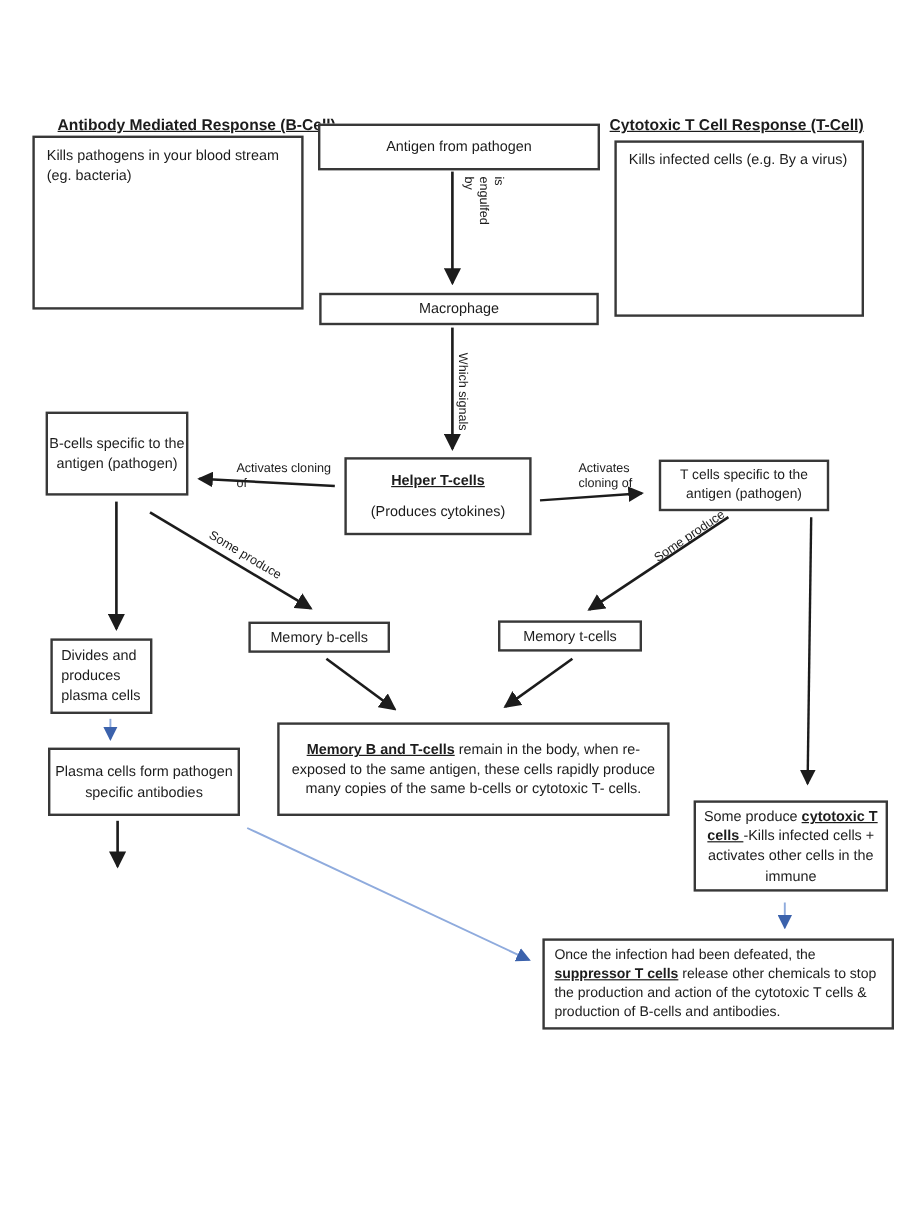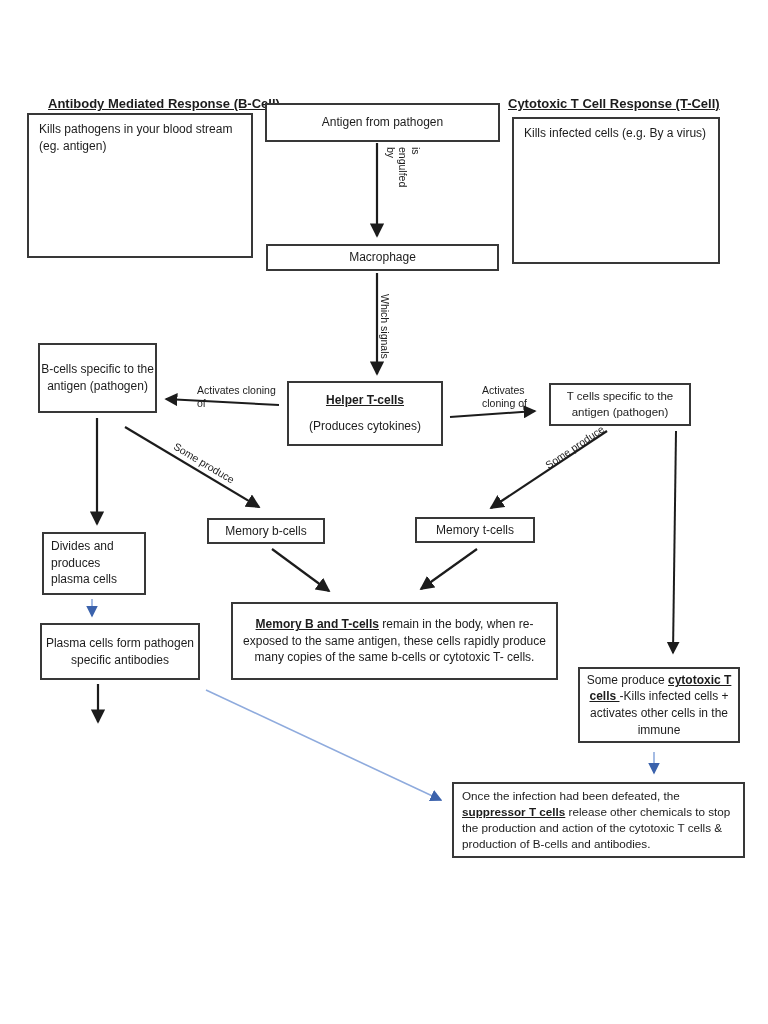--- a/index.html
+++ b/index.html
@@ -17,21 +17,21 @@
   #box-kills-pathogens{left:27px;top:113px;width:226px;height:145px;}
   #box-antigen{left:265px;top:103px;width:235px;height:39px;}
   #box-kills-infected{left:512px;top:117px;width:208px;height:147px;}
   #box-macrophage{left:266px;top:244px;width:233px;height:27px;}
   #box-b-cells{left:38px;top:343px;width:119px;height:70px;}
   #box-helper{left:287px;top:381px;width:156px;height:65px;display:flex;flex-direction:column;
               align-items:center;justify-content:center;gap:9px;text-align:left;}
   #box-t-cells{left:549px;top:383px;width:142px;height:43px;font-size:11.5px;}
   #box-memory-b{left:207px;top:518px;width:118px;height:26px;}
   #box-memory-t{left:415px;top:517px;width:120px;height:26px;}
-  #box-divides{left:42px;top:532px;width:104px;height:63px;padding:4px 7px;}
+  #box-divides{left:42px;top:532px;width:85px;height:63px;padding:4px 7px;}
   #box-memory-bt{left:231px;top:602px;width:327px;height:78px;padding:2px 7px;}
   #box-plasma{left:40px;top:623px;width:160px;height:57px;}
   #box-cytotoxic{left:578px;top:667px;width:162px;height:76px;padding:2px 5px;}
   #box-antibodies{left:29px;top:729px;width:203px;height:134px;padding:4px 8px;white-space:pre-line;}
   #box-suppressor{left:452px;top:782px;width:293px;height:76px;padding:23px 8px;font-size:11.7px;
                   display:flex;align-items:center;}
   #label-engulfed{left:384px;top:147px;line-height:1.2;}
   #label-which-signals{left:378px;top:294px;}
   #label-activates-left{left:197px;top:384px;}
   #label-activates-right{left:482px;top:384px;}
@@ -64,21 +64,21 @@
     <line x1="272" y1="549" x2="329" y2="591" stroke="#1c1c1c" stroke-width="2.2" marker-end="url(#ah-black)"></line>
     <line x1="477" y1="549" x2="421" y2="589" stroke="#1c1c1c" stroke-width="2.2" marker-end="url(#ah-black)"></line>
     <line x1="97" y1="418" x2="97" y2="524" stroke="#1c1c1c" stroke-width="2.2" marker-end="url(#ah-black)"></line>
     <line x1="98" y1="684" x2="98" y2="722" stroke="#1c1c1c" stroke-width="2.2" marker-end="url(#ah-black)"></line>
     <line x1="676" y1="431" x2="673" y2="653" stroke="#1c1c1c" stroke-width="2" marker-end="url(#ah-black)"></line>
     <line x1="92" y1="599" x2="92" y2="616" stroke="#8fabdd" stroke-width="1.6" marker-end="url(#ah-blue)"></line>
     <line x1="654" y1="752" x2="654" y2="773" stroke="#8fabdd" stroke-width="1.6" marker-end="url(#ah-blue)"></line>
     <line x1="206" y1="690" x2="441" y2="800" stroke="#8fabdd" stroke-width="1.6" marker-end="url(#ah-blue)"></line>
   </svg>
 
-  <div class="box pad" id="box-kills-pathogens">Kills pathogens in your blood stream (eg. antigen)</div>
+  <div class="box pad" id="box-kills-pathogens">Kills pathogens in your blood stream (eg. bacteria)</div>
   <div class="box center" id="box-antigen">Antigen from pathogen</div>
   <div class="box pad" id="box-kills-infected">Kills infected cells (e.g. By a virus)</div>
   <div class="box center" id="box-macrophage">Macrophage</div>
   <div class="box center" id="box-b-cells">B-cells specific to the antigen (pathogen)</div>
 
   <div class="box" id="box-helper">
     <div class="bu">Helper T-cells</div>
     <div>(Produces cytokines)</div>
   </div>
 

